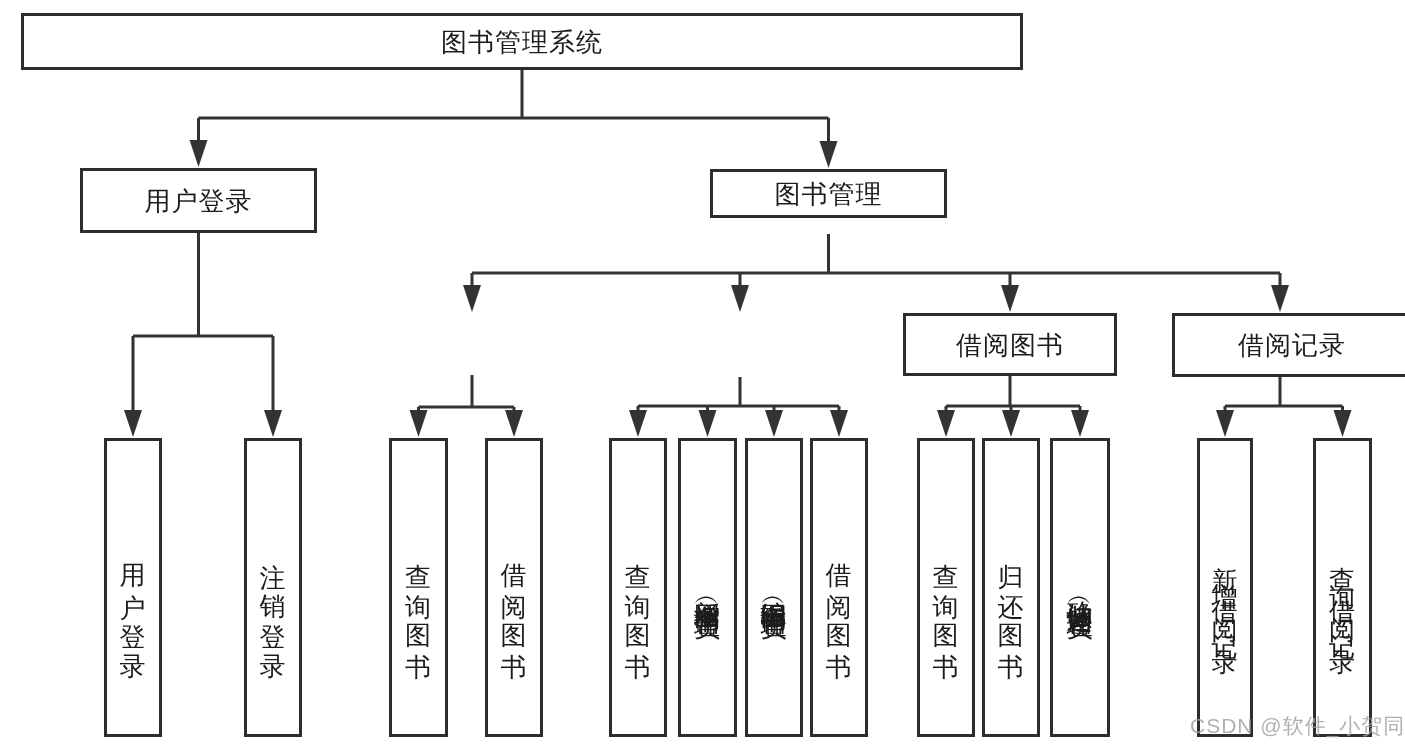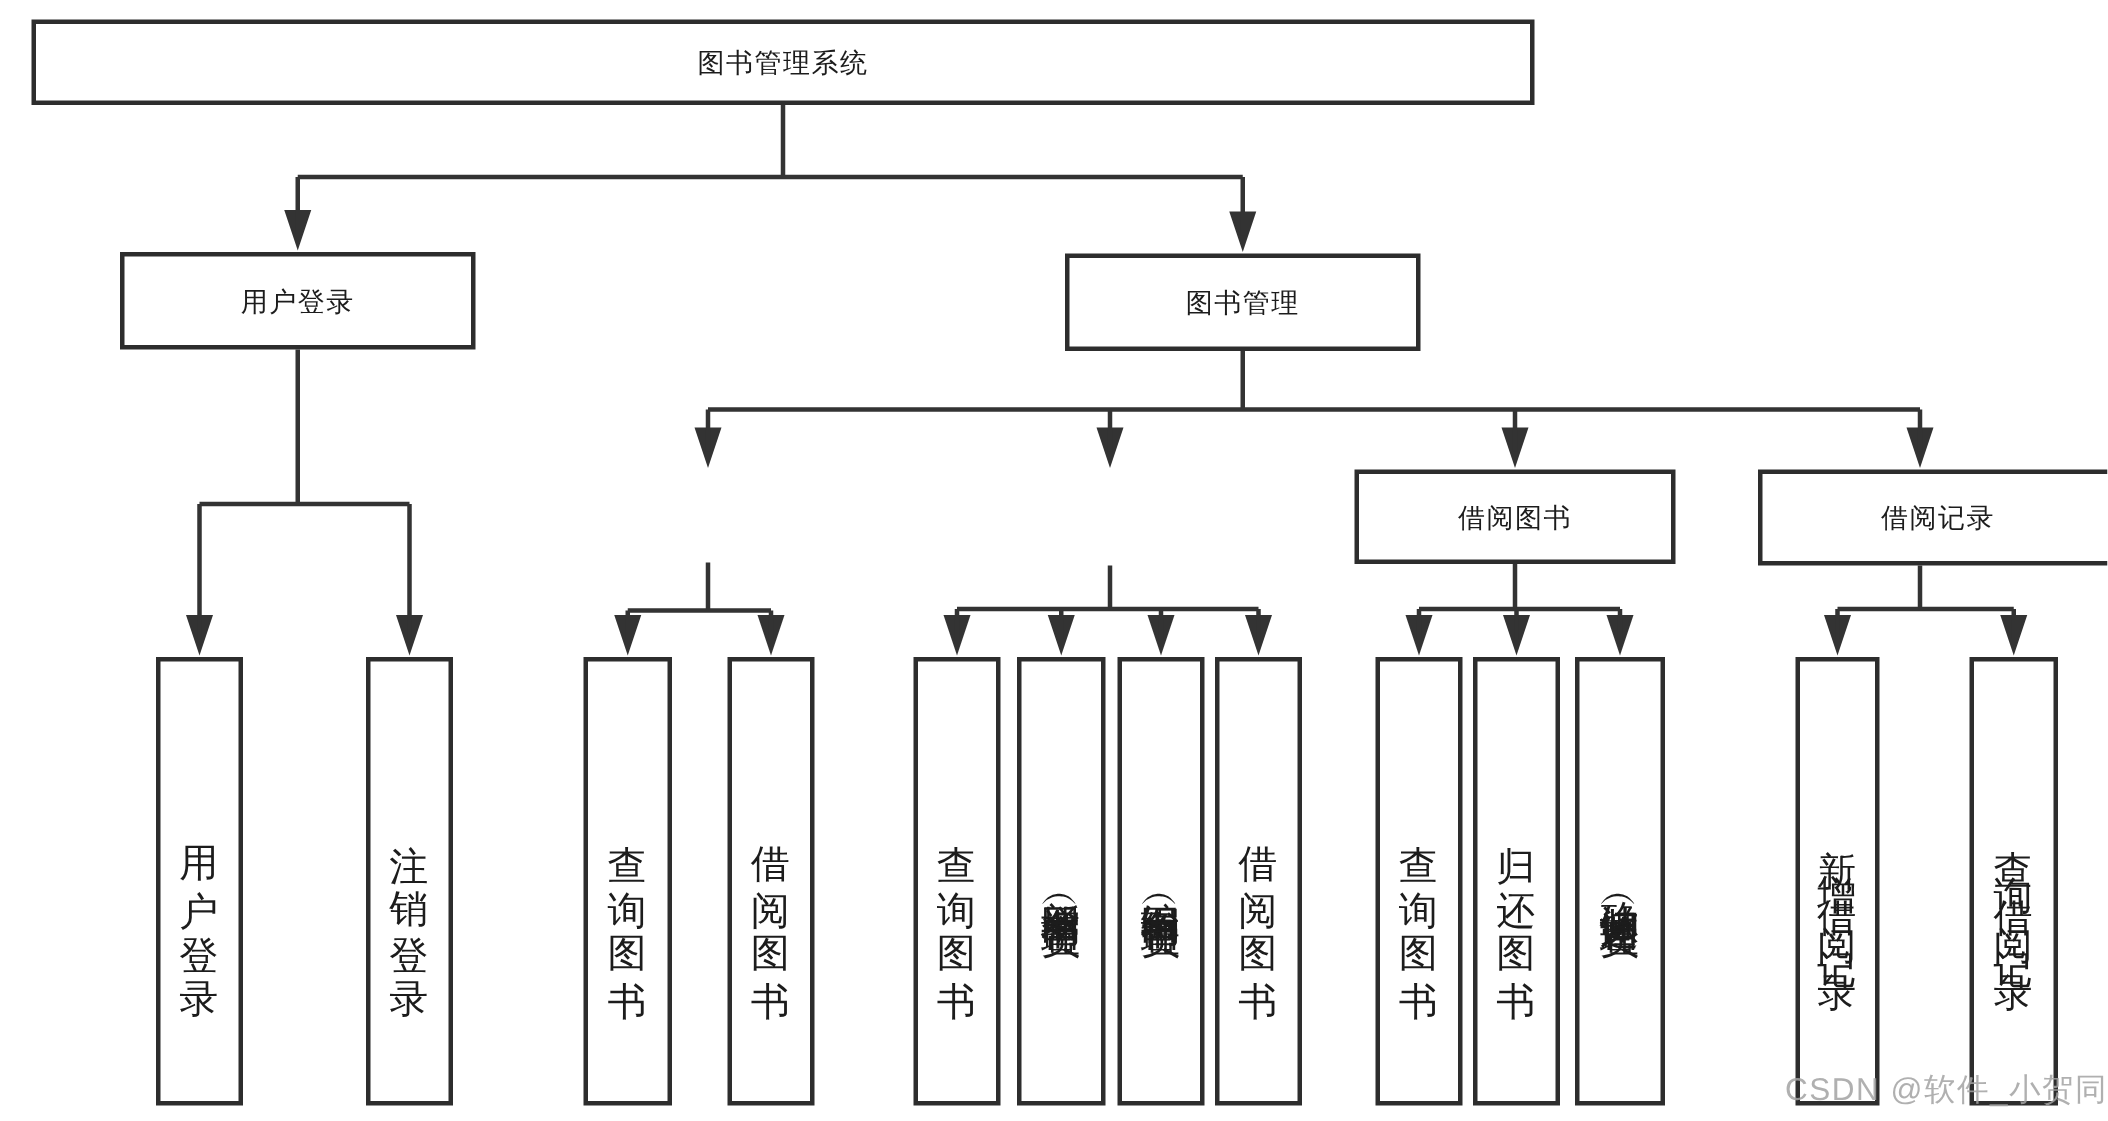--- a/index.html
+++ b/index.html
@@ -13,21 +13,21 @@
   #nodes-layer{position:absolute;inset:0;z-index:1;}
   #connector-layer{position:absolute;inset:0;z-index:2;pointer-events:none;}
   .node{
     position:absolute;
     box-sizing:border-box;
     background:var(--box-bg,#ffffff);
     border:3px solid var(--box-border,#2d2d2d);
     display:flex;align-items:center;justify-content:center;
   }
   .node .label{
-    font-size:18px;
+    font-size:26px;
     color:var(--text,#1c1c1c);
     letter-spacing:1px;
     white-space:nowrap;
     line-height:1;
   }
   .node.vertical .label{
     writing-mode:vertical-rl;
     text-orientation:mixed;
     font-size:26px;
     letter-spacing:2px;
@@ -49,21 +49,21 @@
 <body>
 
 <div id="canvas" style="--canvas-bg: #ffffff; --box-bg: #ffffff; --box-border: #2d2d2d; --line: #333333; --text: #1c1c1c; --watermark: #a3a3a3;">
   <div id="nodes-layer">
       <div class="node" style="left: 21px; top: 13px; width: 1002px; height: 57px;">
         <span class="label">图书管理系统</span>
       </div>
       <div class="node" style="left: 80px; top: 168px; width: 237px; height: 65px;">
         <span class="label">用户登录</span>
       </div>
-      <div class="node" style="left: 710px; top: 169px; width: 237px; height: 65px;">
+      <div class="node" style="left: 710px; top: 169px; width: 237px; height: 49px;">
         <span class="label">图书管理</span>
       </div>
       <div class="node" style="left: 903px; top: 313px; width: 214px; height: 63px;">
         <span class="label">借阅图书</span>
       </div>
       <div class="node" style="left: 1172px; top: 313px; width: 240px; height: 64px;">
         <span class="label">借阅记录</span>
       </div>
       <div class="node vertical" style="left: 104px; top: 438px; width: 58px; height: 299px;">
         <span class="label" style="letter-spacing: 30px; margin-bottom: -30px;">用户登录</span>

